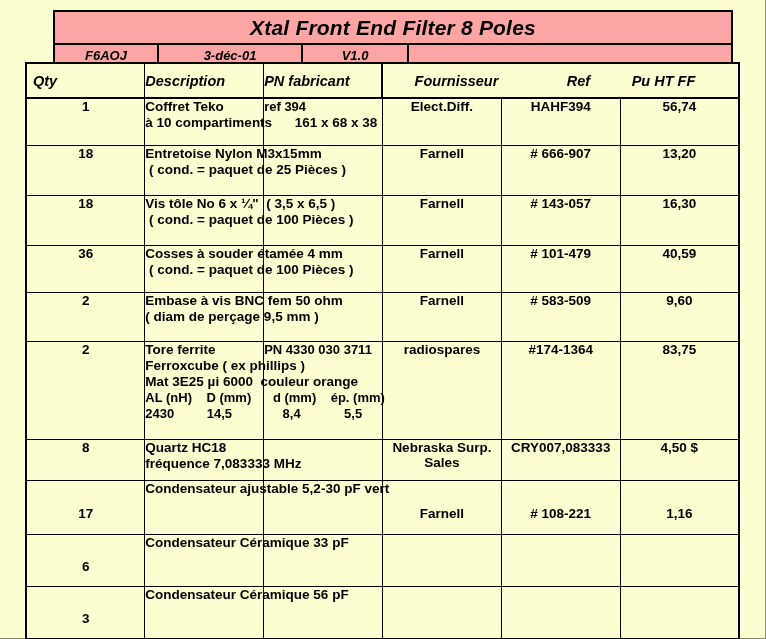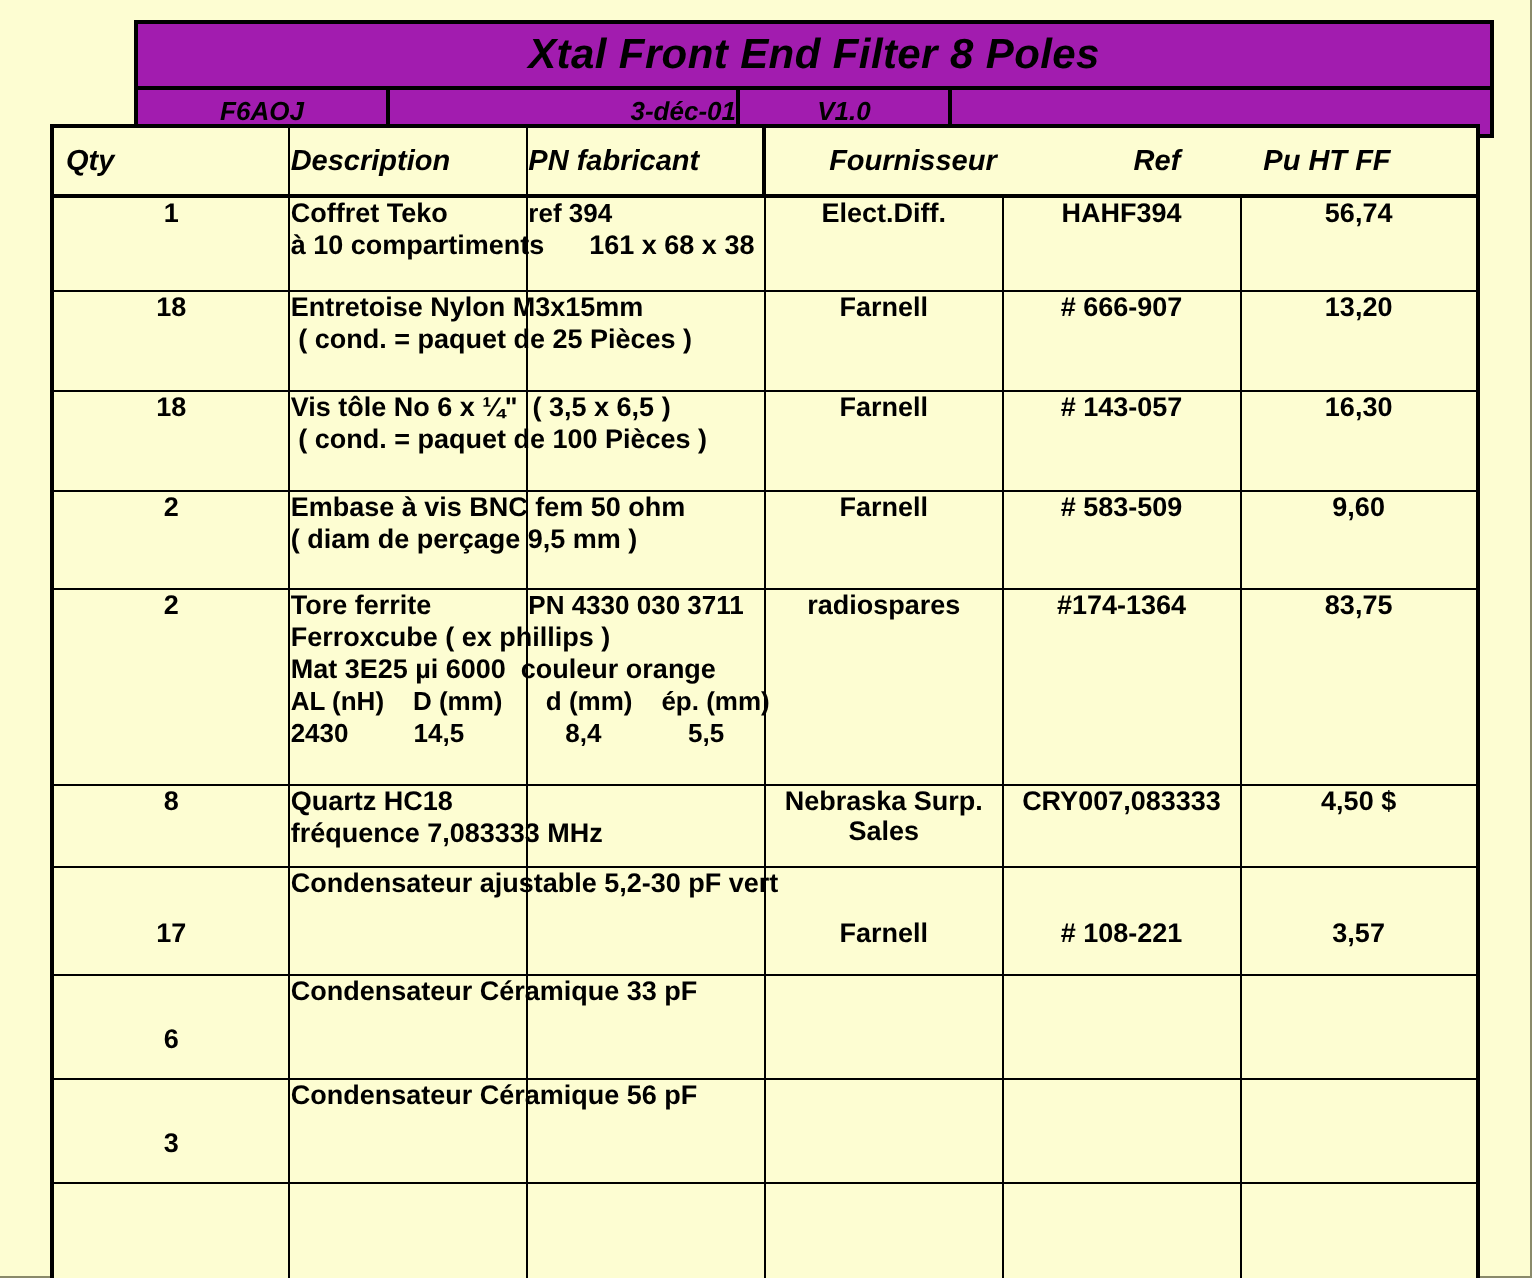--- a/index.html
+++ b/index.html
@@ -21,26 +21,26 @@
     height: 639px;
     background: #fdfdd2;
     box-sizing: border-box;
     border-right: 1px solid #8a8a6a;
     border-bottom: 1px solid #8a8a6a;
   }
 
   
   .titleblock {
     position: absolute;
-    left: 67px;
+    left: 53px;
     top: 10px;
     width: 680px;
     box-sizing: border-box;
     border: 2px solid #000;
-    background: #a21caf;
+    background: #fca5a5;
   }
   .title-row {
     height: 31px;
     line-height: 31px;
     text-align: center;
     font-weight: bold;
     font-style: italic;
     font-size: 21px;
     letter-spacing: .2px;
     color: #000;
@@ -58,22 +58,22 @@
     font-style: italic;
     font-weight: bold;
     font-size: 13px;
     line-height: 22px;
     height: 22px;
     box-sizing: border-box;
     white-space: nowrap;
     overflow: hidden;
   }
   .meta-nom      { width: 250px; border-right: 2px solid #000; }
-  .meta-author   { width: 126px; border-right: 2px solid #000; }
-  .meta-date     { width: 175px; border-right: 2px solid #000; text-align: right; }
+  .meta-author   { width: 104px; border-right: 2px solid #000; }
+  .meta-date     { width: 144px; border-right: 2px solid #000; }
   .meta-version  { width: 106px;  border-right: 2px solid #000; }
   .meta-blank    { flex: 1 1 auto; }
 
   
   .maintable {
     position: absolute;
     left: 25px;
     top: 62px;
     width: 715px;
     border-collapse: collapse;
@@ -227,20 +227,31 @@
           <td class="c-desc">
             <span class="desc-line">Vis tôle No 6 x ¼"  ( 3,5 x 6,5 )</span>
             <span class="desc-line"> ( cond. = paquet de 100 Pièces )</span>
           </td>
           <td class="c-pn"></td>
           <td class="c-four">Farnell</td>
           <td class="c-ref"># 143-057</td>
           <td class="c-pu">16,30</td>
         </tr>
         <tr>
+          <td class="c-qty" style="height: 46px;">36</td>
+          <td class="c-desc">
+            <span class="desc-line">Cosses à souder étamée 4 mm</span>
+            <span class="desc-line"> ( cond. = paquet de 100 Pièces )</span>
+          </td>
+          <td class="c-pn"></td>
+          <td class="c-four">Farnell</td>
+          <td class="c-ref"># 101-479</td>
+          <td class="c-pu">40,59</td>
+        </tr>
+        <tr>
           <td class="c-qty" style="height: 48px;">2</td>
           <td class="c-desc">
             <span class="desc-line">Embase à vis BNC fem 50 ohm</span>
             <span class="desc-line">( diam de perçage 9,5 mm )</span>
           </td>
           <td class="c-pn"></td>
           <td class="c-four">Farnell</td>
           <td class="c-ref"># 583-509</td>
           <td class="c-pu">9,60</td>
         </tr>
@@ -270,21 +281,21 @@
           <td class="c-pu">4,50 $</td>
         </tr>
         <tr class="vmid">
           <td class="c-qty" style="height: 41px;">17</td>
           <td class="c-desc">
             <span class="desc-line">Condensateur ajustable 5,2-30 pF vert</span>
           </td>
           <td class="c-pn"></td>
           <td class="c-four">Farnell</td>
           <td class="c-ref"># 108-221</td>
-          <td class="c-pu">3,57</td>
+          <td class="c-pu">1,16</td>
         </tr>
         <tr class="vmid">
           <td class="c-qty" style="height: 39px;">6</td>
           <td class="c-desc">
             <span class="desc-line">Condensateur Céramique 33 pF</span>
           </td>
           <td class="c-pn"></td>
           <td class="c-four"></td>
           <td class="c-ref"></td>
           <td class="c-pu"></td>

